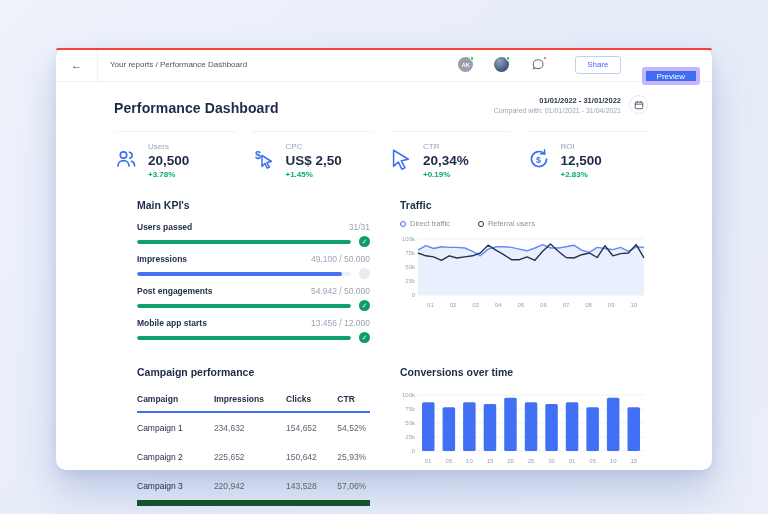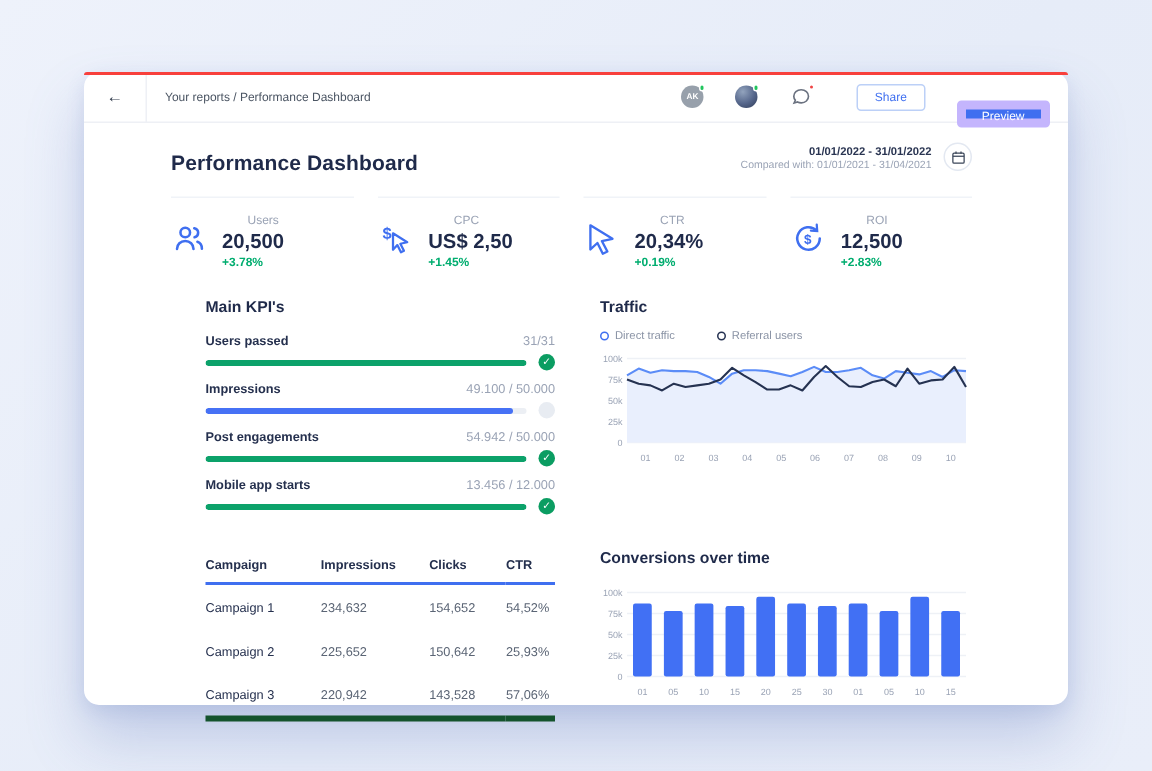--- a/index.html
+++ b/index.html
@@ -27,40 +27,40 @@
   .avatar { width:15px; height:15px; border-radius:50%; position:relative; cursor:pointer; }
   .avatar.ak { background:#97a0ab; color:#fff; font-size:5.5px; font-weight:bold;
     display:flex; align-items:center; justify-content:center; }
   .avatar.photo { background: radial-gradient(circle at 35% 28%, #92a3bd 0%, #54658a 55%, #2e3a55 100%); }
   .dot { position:absolute; width:4.5px; height:4.5px; border-radius:50%; top:-1px; right:-1px; border:1px solid #fff; }
   .dot.green { background:#22c55e; } .dot.red { background:#ef4444; }
   .chat-wrap { width:16px; height:16px; position:relative; cursor:pointer; }
   .btn { height:18px; padding:0 11px; border-radius:3px; font-size:8px; cursor:pointer;
     font-family:"Liberation Sans",sans-serif; }
   .btn.share { background:#fff; border:1px solid #bcd0f7; color:#3f6ff0; margin-left:8px; }
-  .btn.preview { background:#3f6ff0; border:6px solid #c4b5fd; color:#fff;margin-top:23px; }
+  .btn.preview { background:#3f6ff0; border:4px solid #c4b5fd; color:#fff;margin-top:23px; }
 
   
   .content { padding: 13px 64px 0 58px; }
   .head-row { display:flex; justify-content:space-between; align-items:flex-start; }
   h1 { font-size:14px; color:#1f2a4a; margin-top:5px; letter-spacing:.1px; }
   .date-wrap { display:flex; align-items:center; gap:8px; }
   .dates { text-align:right; }
   .range { font-size:7.5px; font-weight:bold; color:#2a3552; cursor:pointer; }
   .compare { font-size:7px; color:#9aa3b5; margin-top:2px; }
   .cal-btn { width:19px; height:19px; border-radius:50%; border:1px solid #e3e8f1; background:#fff;
     display:flex; align-items:center; justify-content:center; cursor:pointer; }
 
   
   .kpi-row { display:flex; margin-top:15px; }
   .kpi-cell { flex:1; display:flex; gap:10px; align-items:flex-start; padding-top:10px;
     border-top:1px solid #f0f3f8; margin-right:16px; }
   .kpi-cell:last-child { margin-right:0; }
   .kpi-icon { width:24px; height:24px; margin-top:5px; flex:0 0 24px; }
-  .kpi-label { font-size:8px; color:#9aa3b5;margin-left:17px; }
+  .kpi-label { font-size:8px; color:#9aa3b5; }
   .kpi-value { font-size:13.5px; font-weight:bold; color:#1f2a4a; margin-top:2px; }
   .kpi-change { font-size:8px; font-weight:bold; color:#00ad6f; margin-top:2px; }
 
   .grid { display:grid; grid-template-columns:1fr 1fr; column-gap:30px; row-gap:16px; margin-top:20px;margin-left:23px; }
   h2 { font-size:10.5px; color:#1f2a4a; margin-bottom:11px; }
 
   
   .prog-row { margin-bottom:7px; }
   .prog-top { display:flex; justify-content:space-between; align-items:baseline; }
   .prog-label { font-size:8.5px; font-weight:bold; color:#25304e; }
@@ -80,21 +80,21 @@
   .sw.ring { background:#fff; }
 
   svg.chart { width:248px; height:78px; display:block; }
 
   
   table { width:100%; border-collapse:collapse; table-layout:fixed; }
   th { text-align:left; font-size:8.5px; color:#25304e; padding:5px 0 7px 0;
     border-bottom:2px solid #3f6ff0; font-weight:bold; }
   td { font-size:8.5px; color:#5b6575; padding:9.5px 0; }
   td:first-child { font-weight:normal; color:#25304e; }
-  tr.last td { border-bottom:4px solid #14532d; }
+  tr.last td { border-bottom:6px solid #14532d; }
   th.c1,td.c1{width:33%} th.c2,td.c2{width:31%} th.c3,td.c3{width:22%} th.c4,td.c4{width:14%}
 </style>
 </head>
 <body>
 
 <div class="card">
 
   <div class="topbar">
     <button class="back-btn">←</button>
     <span class="crumb">Your reports / Performance Dashboard</span>
@@ -277,20 +277,21 @@
             <text x="188.6" y="74" text-anchor="middle" font-size="6" fill="#9aa3b5" font-family="Liberation Sans,sans-serif">08</text>
             <text x="211.2" y="74" text-anchor="middle" font-size="6" fill="#9aa3b5" font-family="Liberation Sans,sans-serif">09</text>
             <text x="233.8" y="74" text-anchor="middle" font-size="6" fill="#9aa3b5" font-family="Liberation Sans,sans-serif">10</text>
             <path d="M18,17.2L25.8,12.7L33.6,15.5L41.4,13.8L49.2,14.4L57,14.4L64.8,15L72.6,18.3L80.3,22.8L88.1,16.1L95.9,13.8L103.7,13.8L111.5,14.4L119.3,16.1L127.1,17.8L134.9,15L142.7,11.6L150.5,15L158.3,15L166.1,13.8L173.9,12.2L181.7,17.2L189.4,19.4L197.2,14.4L205,15.5L212.8,16.6L220.6,14.4L228.4,18.3L236.2,13.8L244,14.4L244,62L18,62Z" fill="#e9effd"></path>
             <path d="M18,17.2L25.8,12.7L33.6,15.5L41.4,13.8L49.2,14.4L57,14.4L64.8,15L72.6,18.3L80.3,22.8L88.1,16.1L95.9,13.8L103.7,13.8L111.5,14.4L119.3,16.1L127.1,17.8L134.9,15L142.7,11.6L150.5,15L158.3,15L166.1,13.8L173.9,12.2L181.7,17.2L189.4,19.4L197.2,14.4L205,15.5L212.8,16.6L220.6,14.4L228.4,18.3L236.2,13.8L244,14.4" fill="none" stroke="#5b8cf7" stroke-width="1.4" stroke-linejoin="round"></path>
             <path d="M18,20L25.8,22.8L33.6,23.9L41.4,27.3L49.2,22.8L57,25L64.8,23.9L72.6,22.8L80.3,20L88.1,12.2L95.9,17.2L103.7,21.7L111.5,26.7L119.3,26.7L127.1,23.9L134.9,27.3L142.7,18.3L150.5,11L158.3,18.3L166.1,24.5L173.9,25L181.7,21.7L189.4,20L197.2,24.5L205,12.7L212.8,22.8L220.6,20.6L228.4,20L236.2,11.6L244,25" fill="none" stroke="#253251" stroke-width="1.4" stroke-linejoin="round"></path>
           </svg>
       </section>
 
       <section>
+        <h2>Campaign performance</h2>
         <table id="campaignTable">
             <thead>
               <tr>
                 <th class="c1">Campaign</th>
                 <th class="c2">Impressions</th>
                 <th class="c3">Clicks</th>
                 <th class="c4">CTR</th>
               </tr>
             </thead>
             <tbody>

